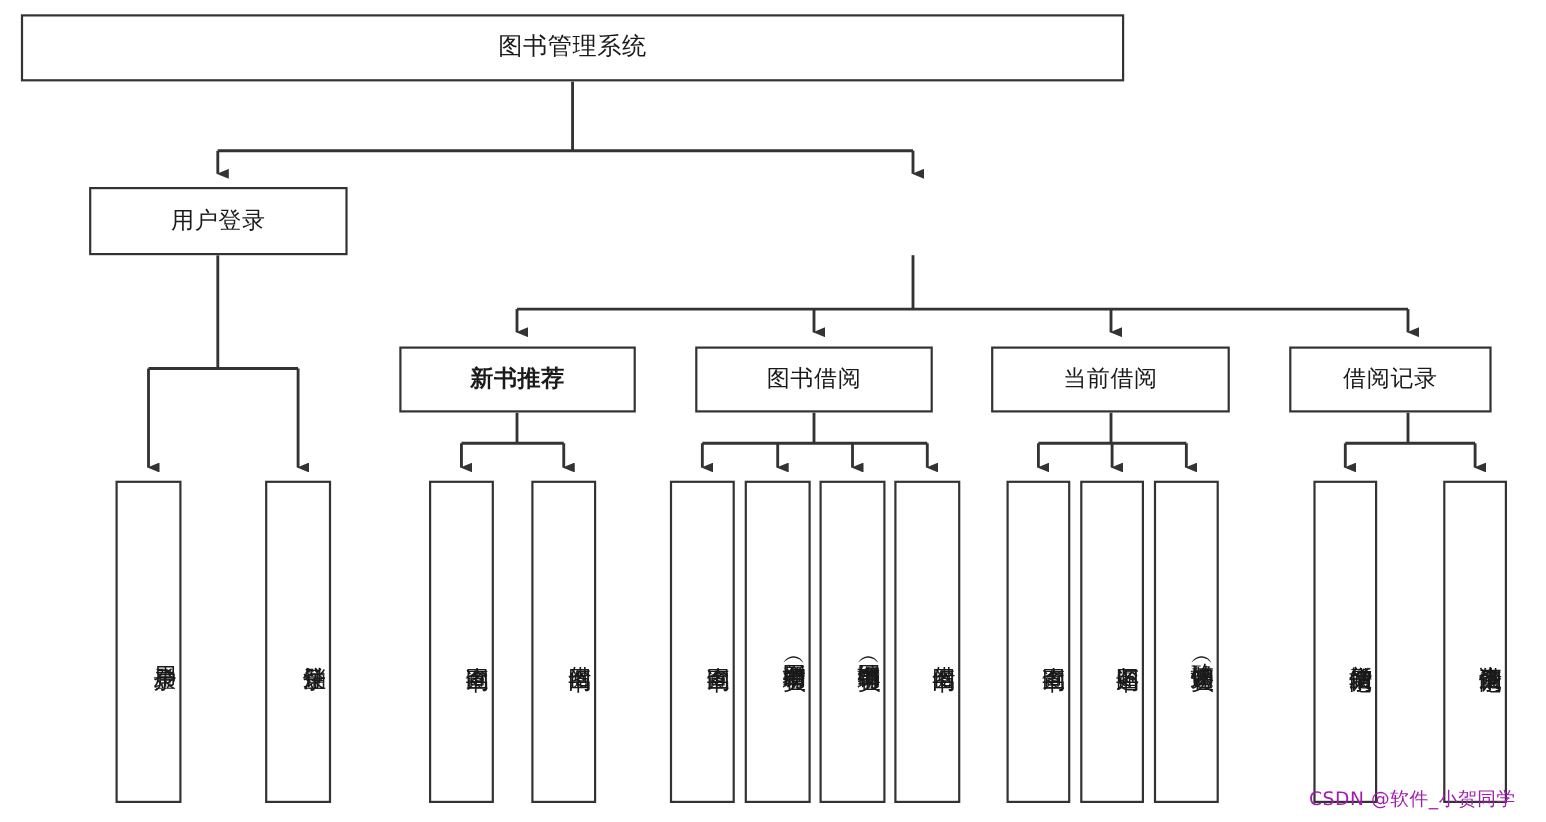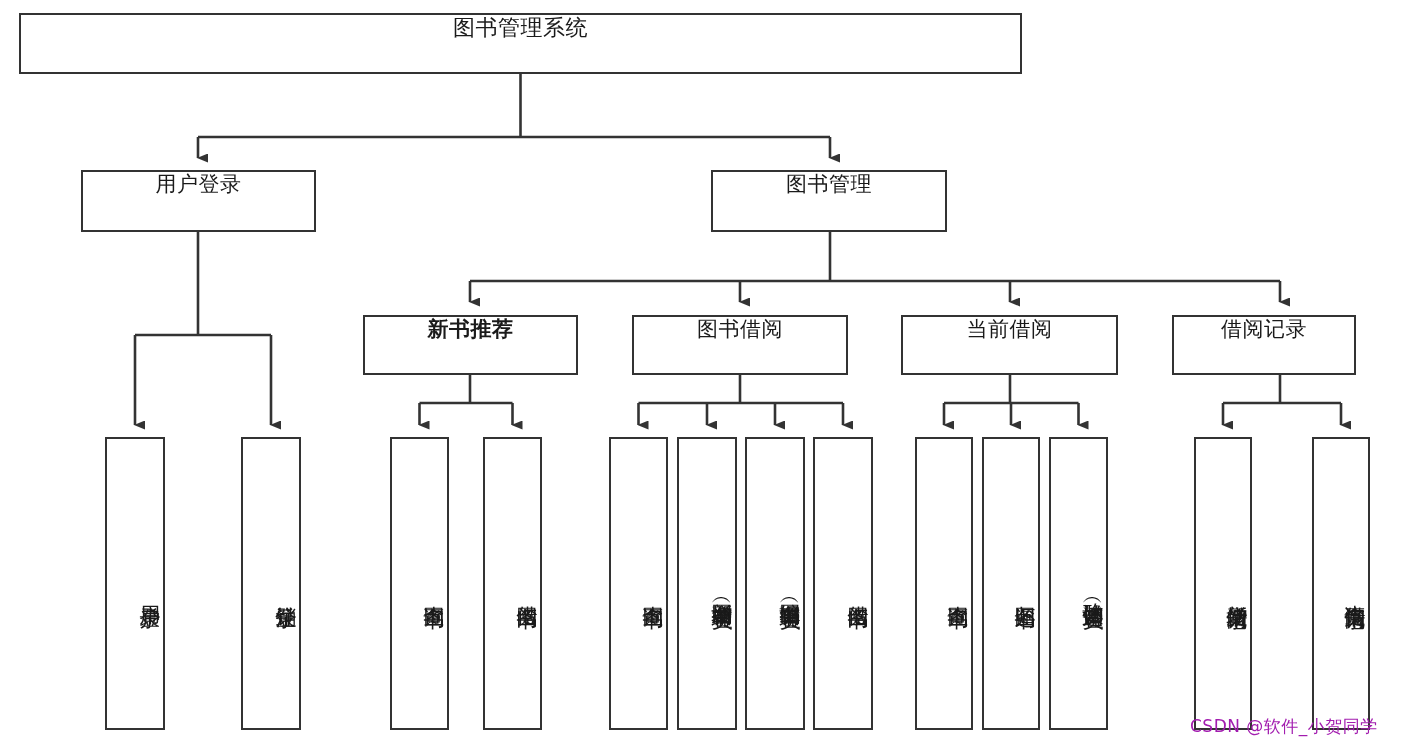--- a/index.html
+++ b/index.html
@@ -24,20 +24,21 @@
     width: 1405px;
     height: 747px;
     pointer-events: none;
   }
   .node {
     position: absolute;
     box-sizing: border-box;
     background: #ffffff;
     border: 2px solid #333333;
     display: flex;
+    align-items: center;
     justify-content: center;
     color: #1a1a1a;
   }
   .node-h {
     
     font-size: 21px;
     letter-spacing: 0.5px;
     line-height: 1.2;
     text-align: center;
   }
@@ -121,23 +122,20 @@
     </g>
   </svg>
 
   <div class="node node-h node-root" style="left:19px; top:13px; width:1003px; height:61px;">
     <span>图书管理系统</span>
   </div>
 
   <div class="node node-h" style="left:81px; top:170px; width:235px; height:62px;">
     <span>用户登录</span>
   </div>
-  <div class="node node-h" style="left:711px; top:170px; width:236px; height:62px;">
-    <span>图书管理</span>
-  </div>
 
   <div class="node node-h" style="left:363px; top:315px; width:215px; height:60px;font-weight:bold;">
     <span>新书推荐</span>
   </div>
   <div class="node node-h" style="left:632px; top:315px; width:216px; height:60px;">
     <span>图书借阅</span>
   </div>
   <div class="node node-h" style="left:901px; top:315px; width:217px; height:60px;">
     <span>当前借阅</span>
   </div>

